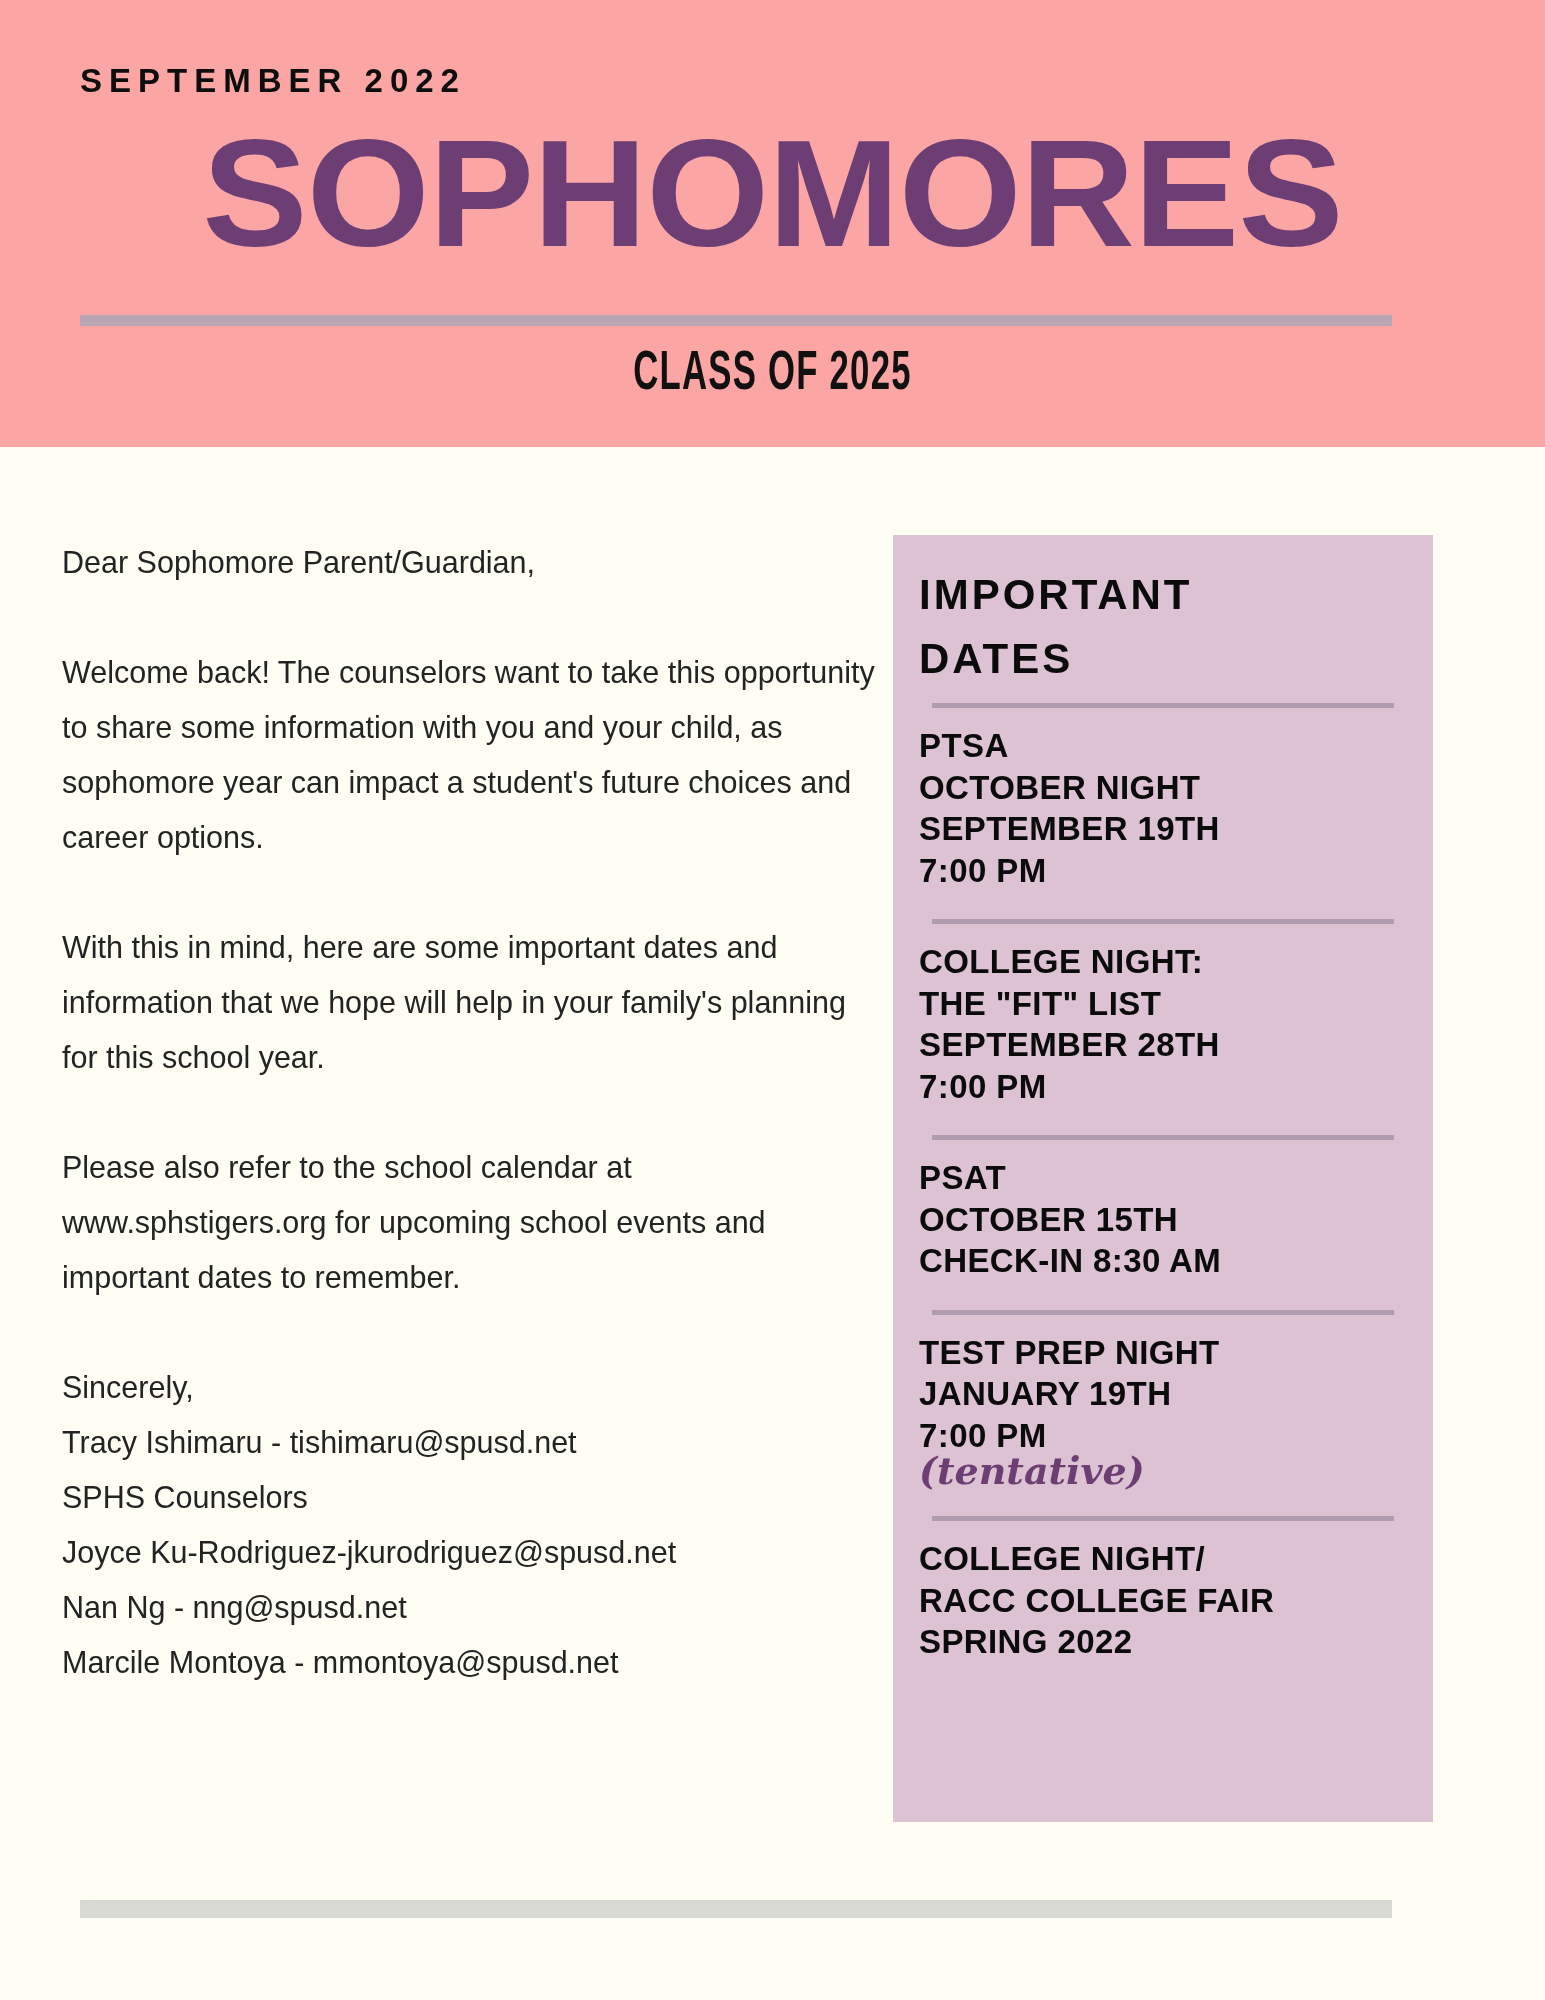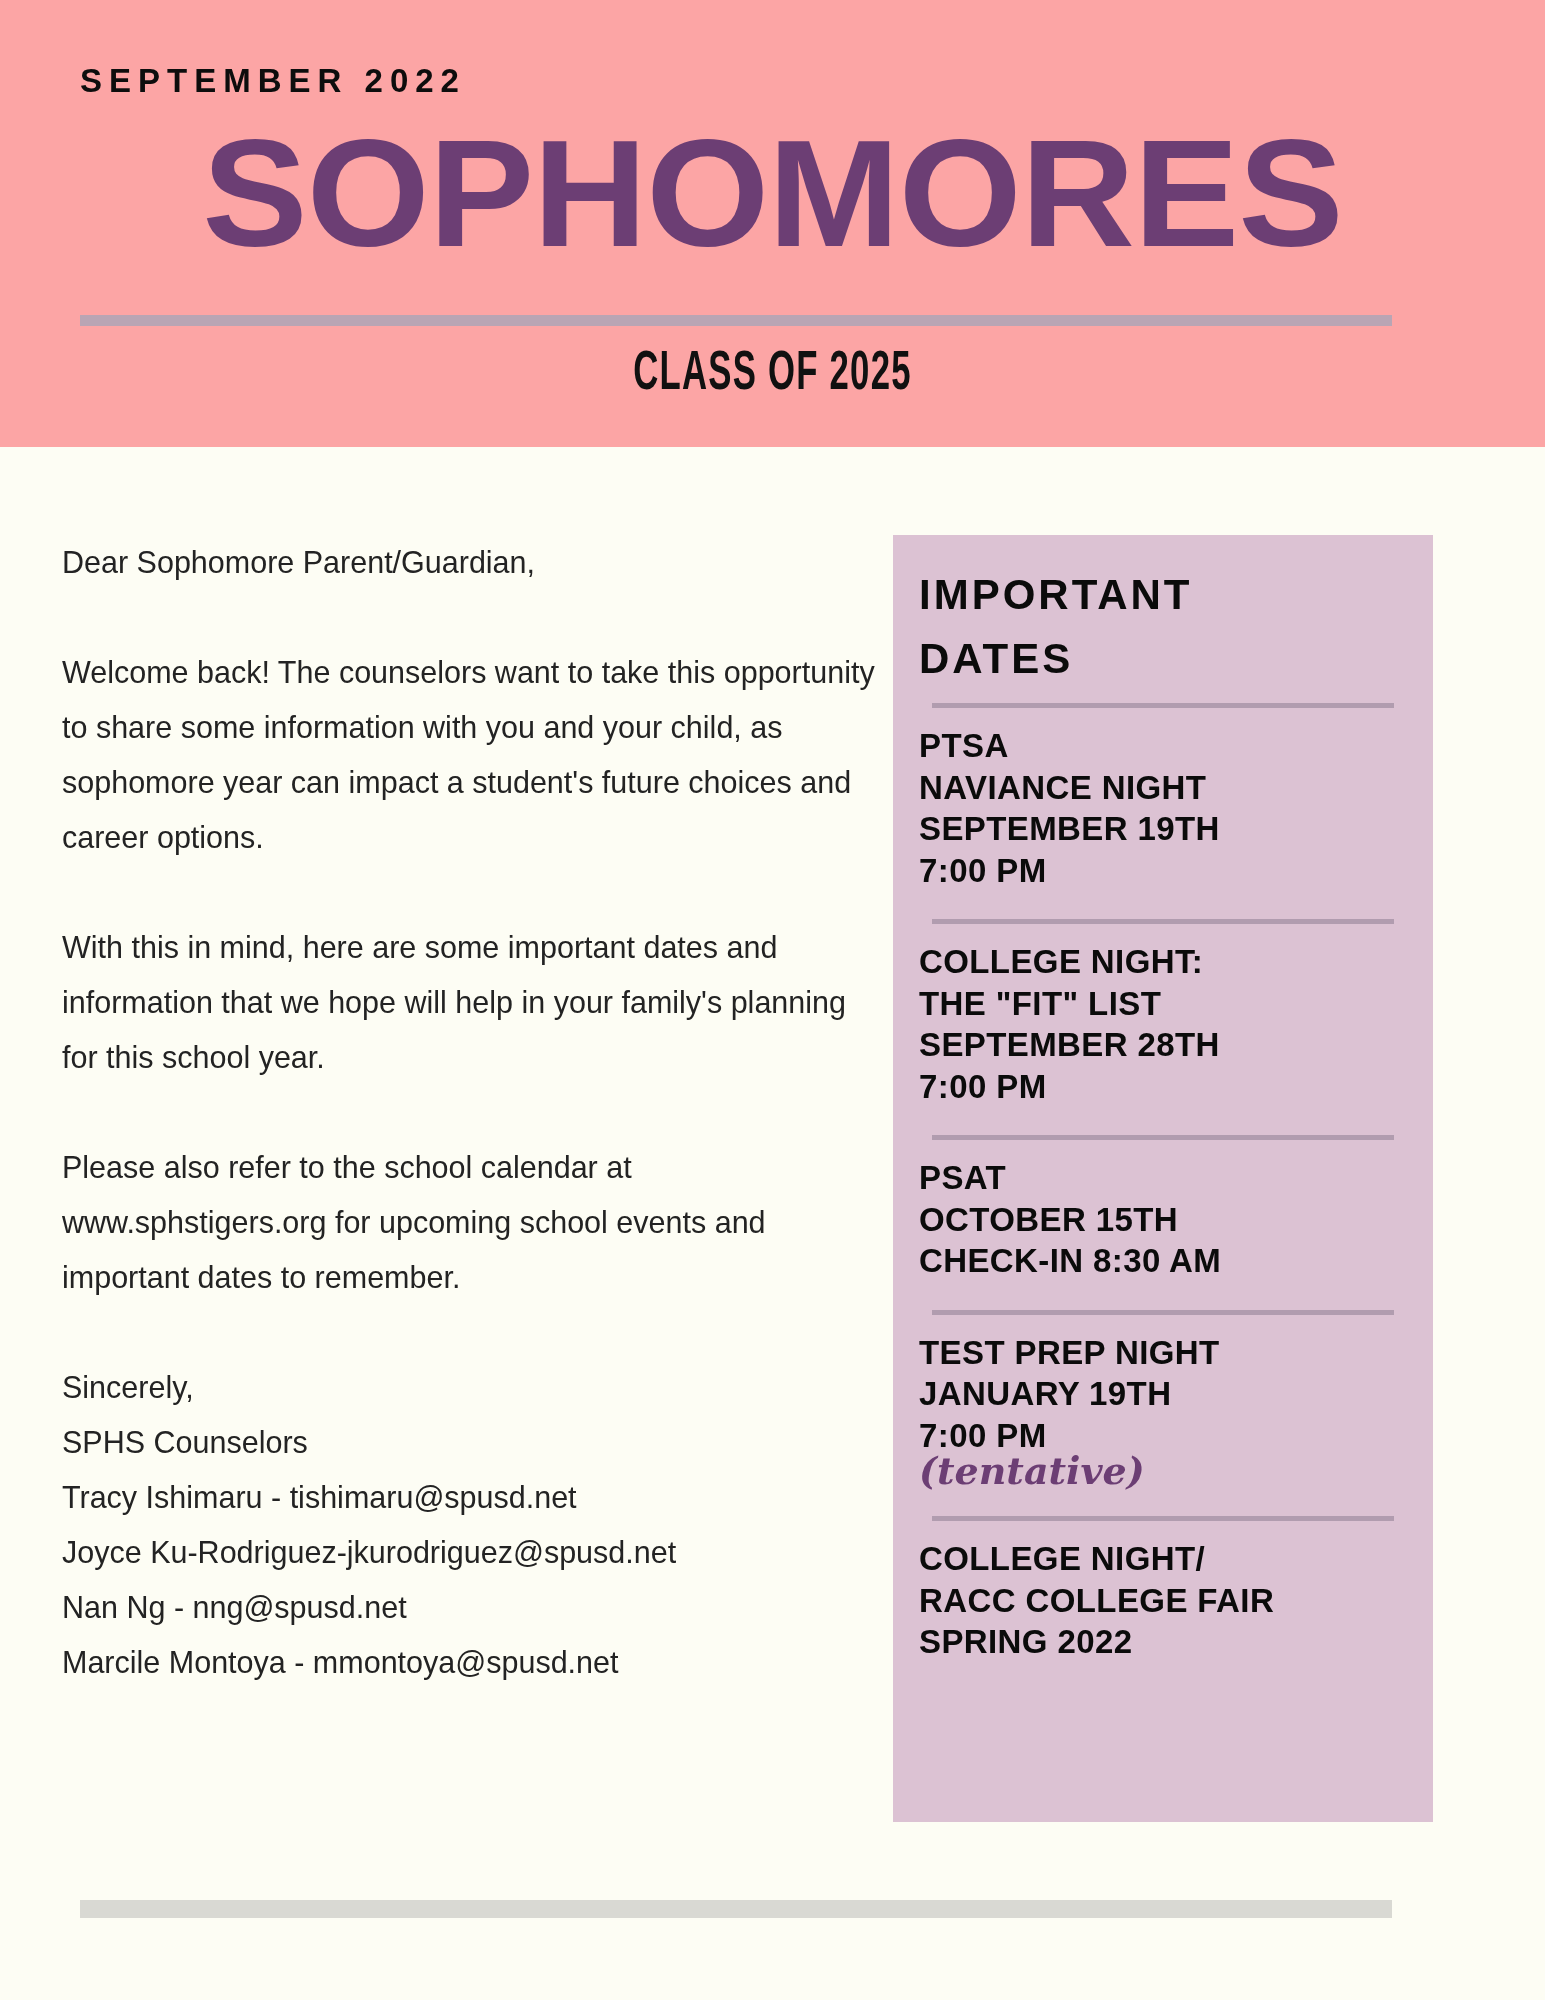--- a/index.html
+++ b/index.html
@@ -162,38 +162,38 @@
   <div class="header-subtitle">CLASS OF 2025</div>
 </div>
 
 <div class="letter">
   <p>Dear Sophomore Parent/Guardian,</p>
   <p>Welcome back! The counselors want to take this opportunity to share some information with you and your child, as sophomore year can impact a student's future choices and career options.</p>
   <p>With this in mind, here are some important dates and information that we hope will help in your family's planning for this school year.</p>
   <p>Please also refer to the school calendar at www.sphstigers.org for upcoming school events and important dates to remember.</p>
   <p class="sig">
     <span class="sig-line">Sincerely,</span>
+    <span class="sig-line">Tracy Ishimaru - tishimaru@spusd.net</span>
     <span class="sig-line">SPHS Counselors</span>
-    <span class="sig-line">Tracy Ishimaru - tishimaru@spusd.net</span>
     <span class="sig-line">Joyce Ku-Rodriguez-jkurodriguez@spusd.net</span>
     <span class="sig-line">Nan Ng - nng@spusd.net</span>
     <span class="sig-line">Marcile Montoya - mmontoya@spusd.net</span>
   </p>
 </div>
 
 <div class="sidebar">
   <div class="sidebar-heading">
     <span class="line">IMPORTANT</span><br>
     <span class="line">DATES</span>
   </div>
   <div class="sidebar-divider"></div>
 
   <div class="event">
     <span class="line">PTSA</span>
-    <span class="line">NAVIANCE NIGHT</span>
+    <span class="line">OCTOBER NIGHT</span>
     <span class="line">SEPTEMBER 19TH</span>
     <span class="line">7:00 PM</span>
   </div>
   <div class="sidebar-divider"></div>
 
   <div class="event">
     <span class="line">COLLEGE NIGHT:</span>
     <span class="line">THE "FIT" LIST</span>
     <span class="line">SEPTEMBER 28TH</span>
     <span class="line">7:00 PM</span>

